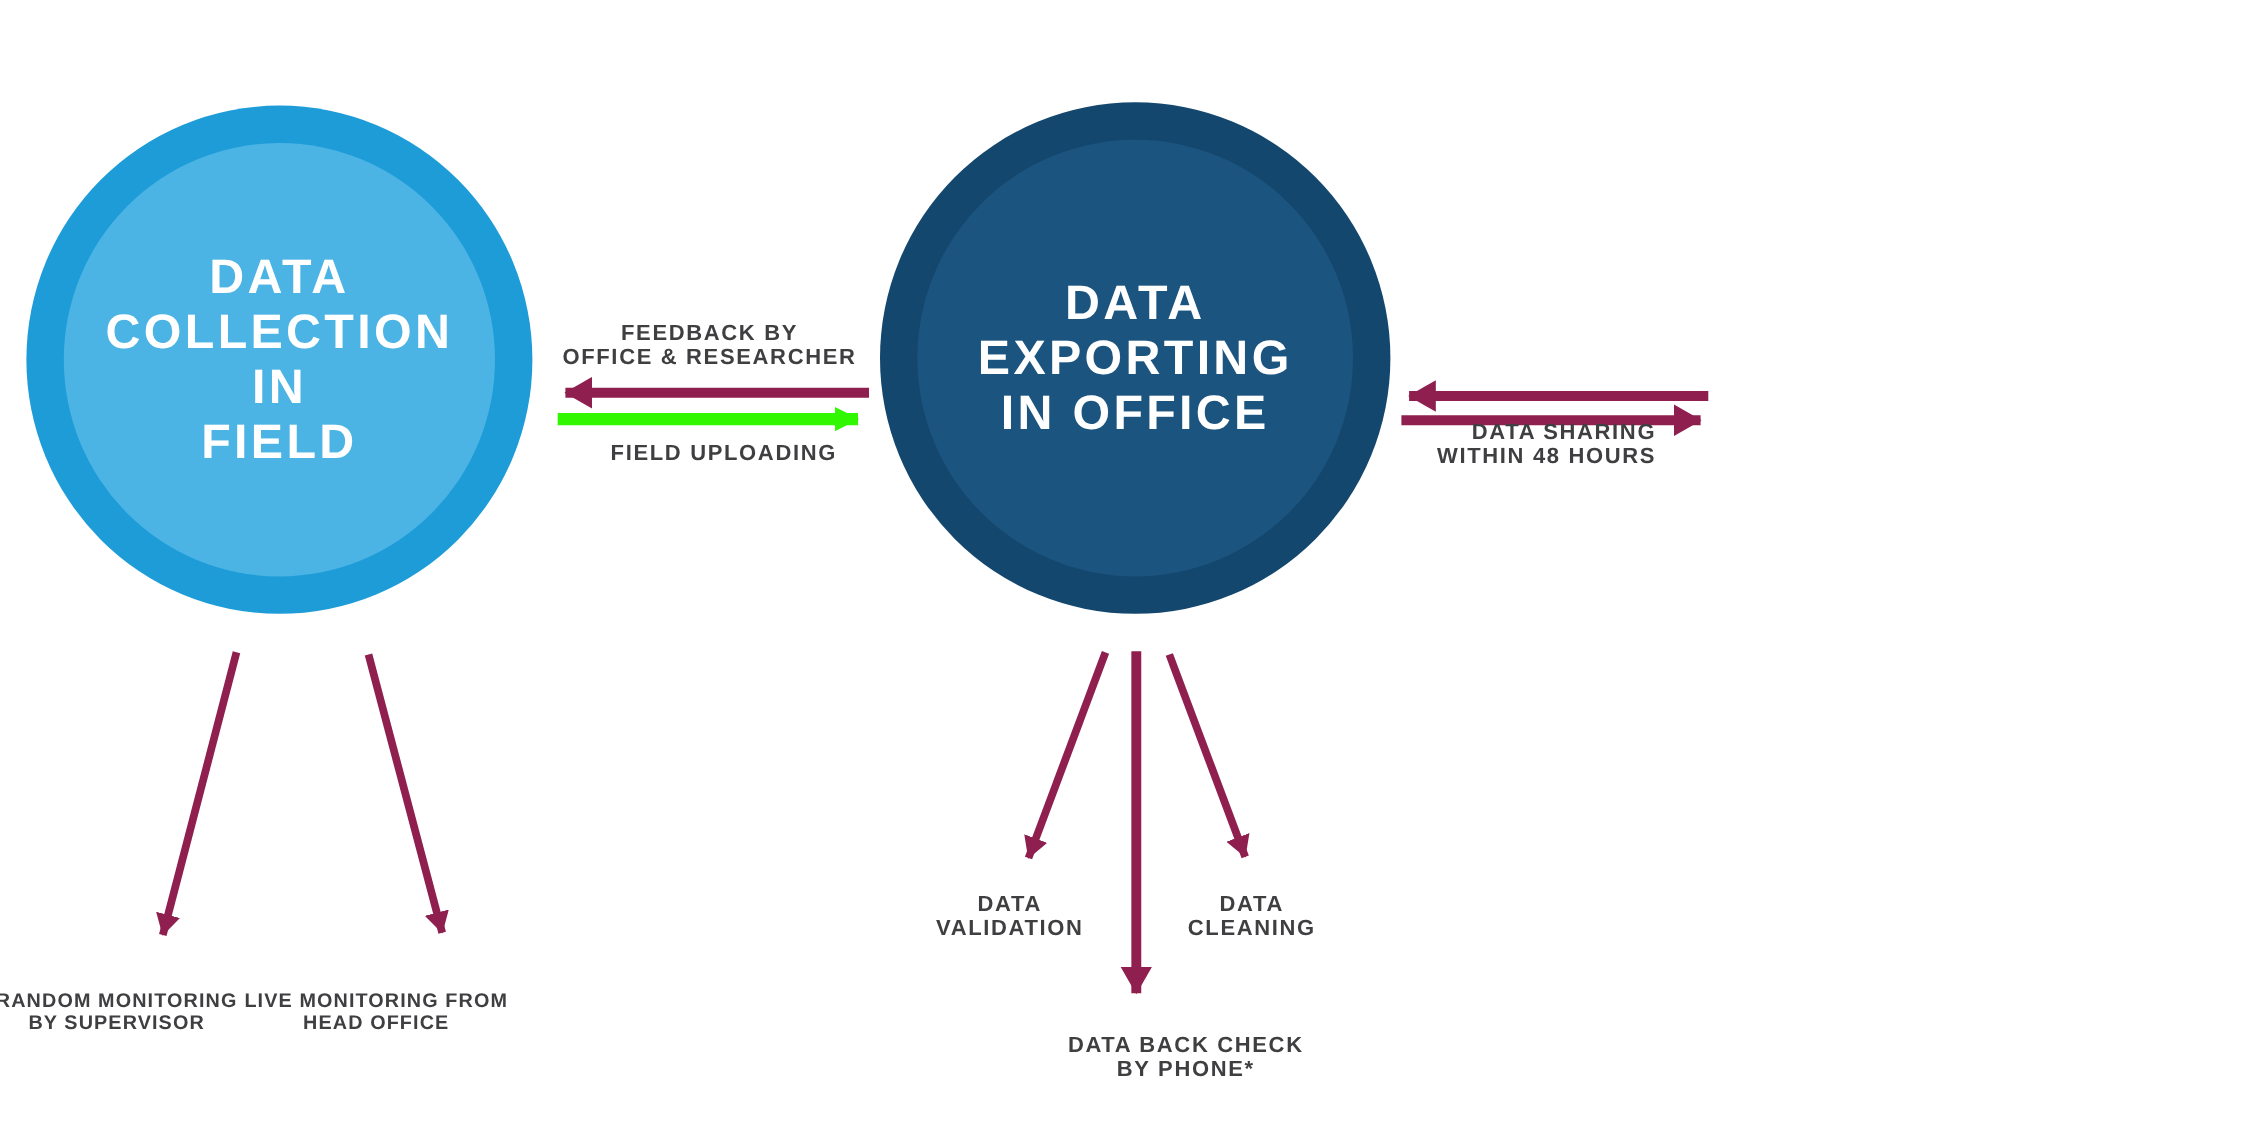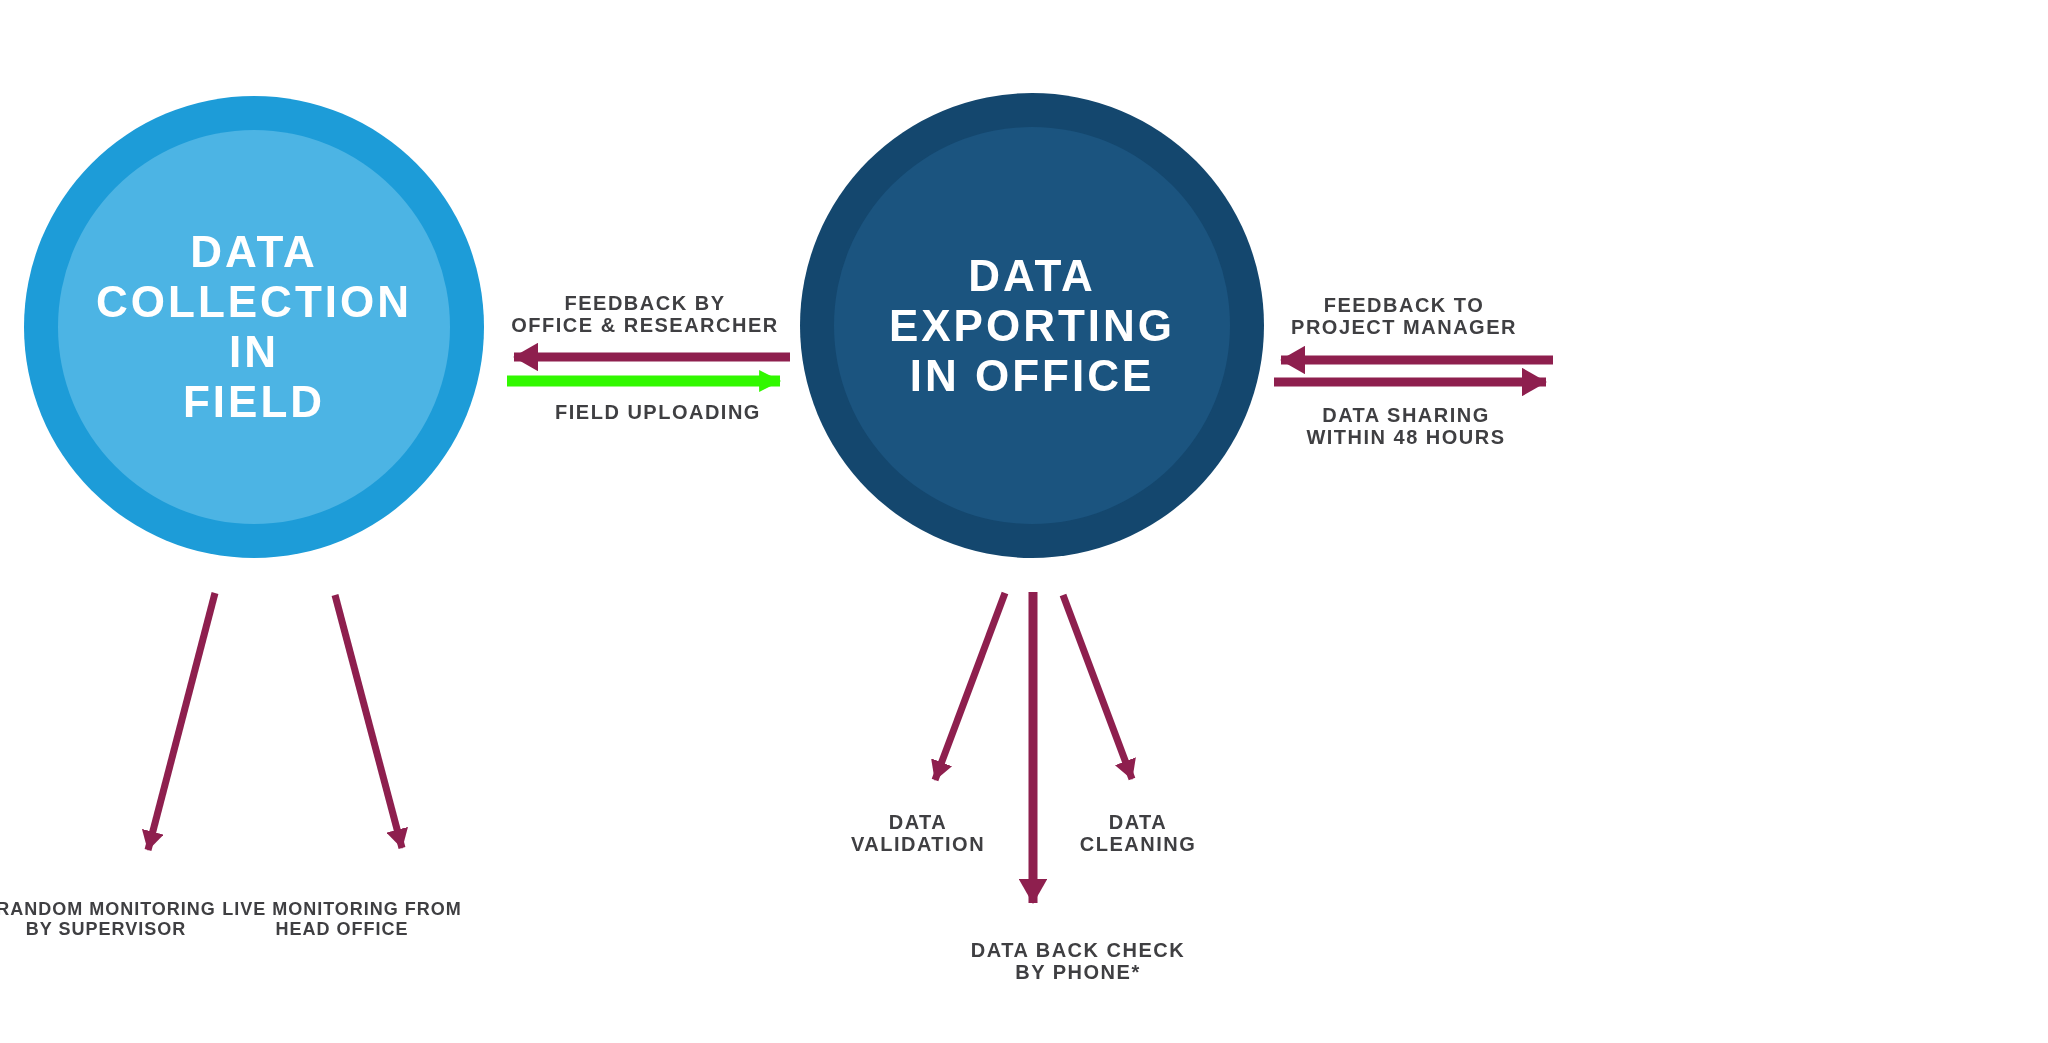--- a/index.html
+++ b/index.html
@@ -46,21 +46,21 @@
 
   .edge-label{
     position:absolute;transform:translateX(-50%);
     color:var(--c-label);font-weight:bold;font-size:20px;line-height:22px;
     letter-spacing:1.5px;text-align:center;white-space:pre-line;
   }
   .edge-label.small{font-size:18px;line-height:20px;letter-spacing:1px;}
   #lbl-feedback-by-office{left:645px;top:292px;}
   #lbl-data-uploading{left:658px;top:401px;}
   #lbl-feedback-to-pm{left:1404px;top:294px;}
-  #lbl-data-sharing{left:1406px;top:404px;}
+  #lbl-data-sharing{left:1406px;top:382px;text-align:right;}
   #lbl-random-monitoring{left:106px;top:899px;}
   #lbl-live-monitoring{left:342px;top:899px;}
   #lbl-data-validation{left:918px;top:811px;}
   #lbl-data-cleaning{left:1138px;top:811px;}
   #lbl-data-back-check{left:1078px;top:939px;}
 </style>
 </head>
 <body>
 
 <div id="canvas">
@@ -119,22 +119,20 @@
     <div class="node-inner"></div>
     <div class="node-title">DATA
 EXPORTING
 IN OFFICE</div>
   </div>
 
 
   <div class="edge-label" id="lbl-feedback-by-office">FEEDBACK BY
 OFFICE &amp; RESEARCHER</div>
   <div class="edge-label" id="lbl-data-uploading">FIELD UPLOADING</div>
-  <div class="edge-label" id="lbl-feedback-to-pm">FEEDBACK TO
-PROJECT MANAGER</div>
   <div class="edge-label" id="lbl-data-sharing">DATA SHARING
 WITHIN 48 HOURS</div>
   <div class="edge-label small" id="lbl-random-monitoring">RANDOM MONITORING
 BY SUPERVISOR</div>
   <div class="edge-label small" id="lbl-live-monitoring">LIVE MONITORING FROM
 HEAD OFFICE</div>
   <div class="edge-label" id="lbl-data-validation">DATA
 VALIDATION</div>
   <div class="edge-label" id="lbl-data-cleaning">DATA
 CLEANING</div>

